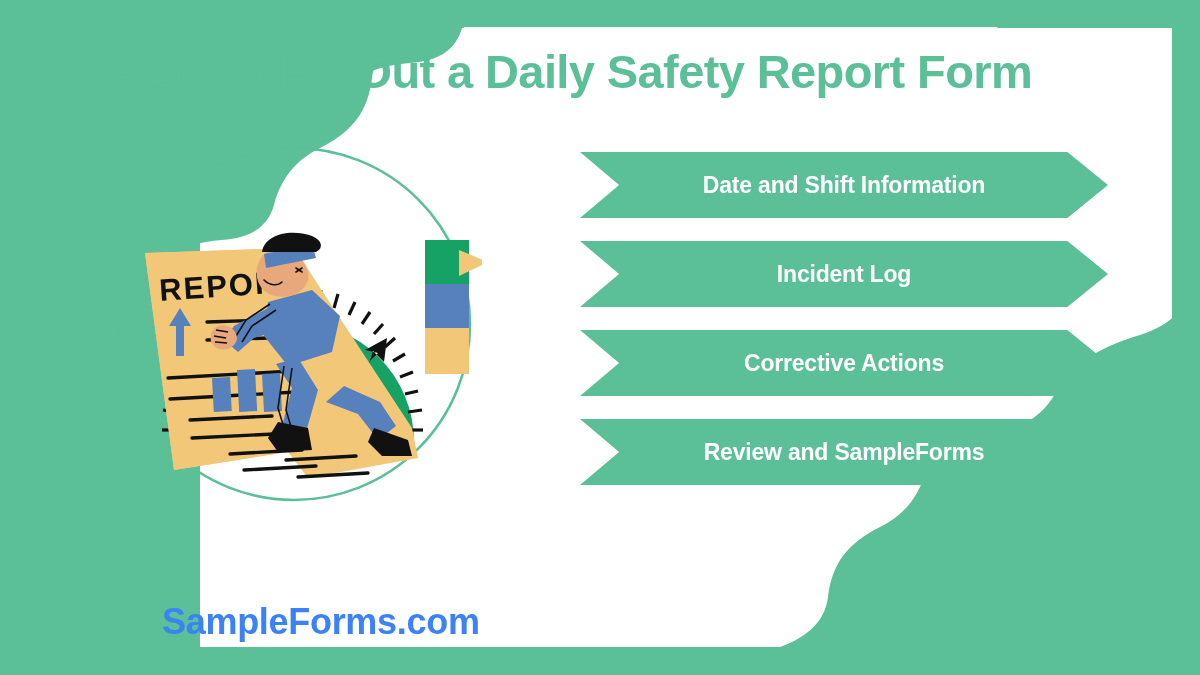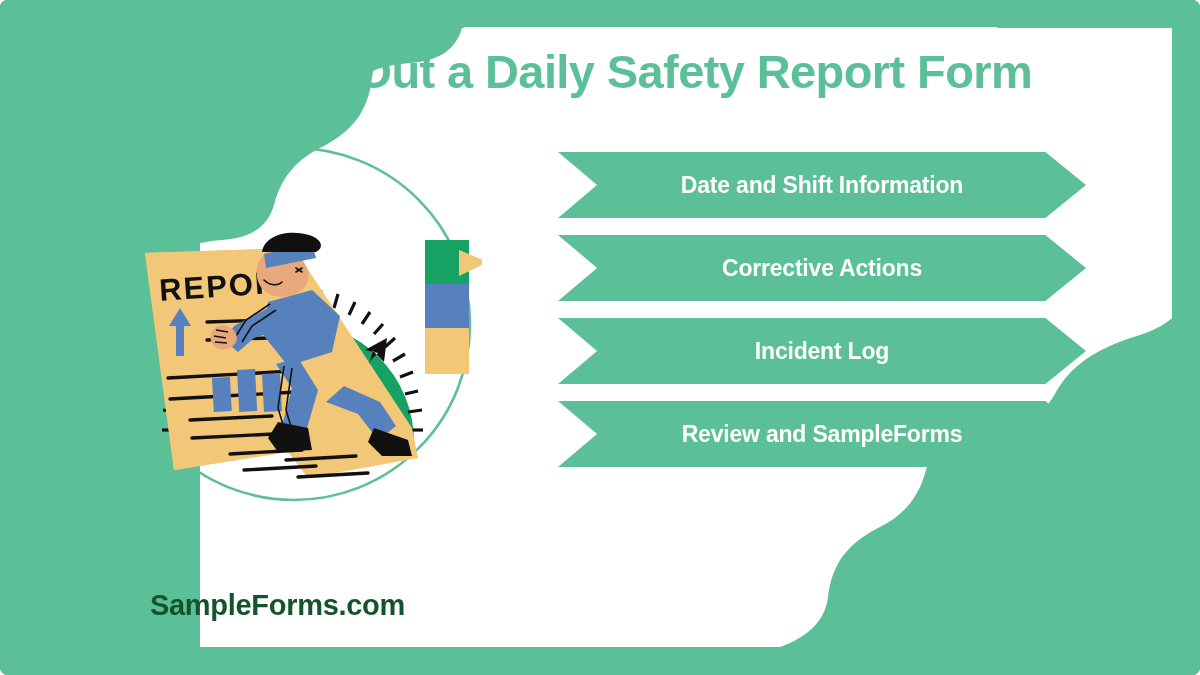--- a/index.html
+++ b/index.html
@@ -11,21 +11,20 @@
   body {
     font-family: "Liberation Sans", sans-serif;
   }
 
   .poster {
     position: relative;
     width: 1200px;
     height: 675px;
     background: #ffffff;
     overflow: hidden;
-    border-radius: 8px;
   }
 
   
   .frame-layer {
     position: absolute;
     inset: 0;
     pointer-events: none;
   }
   .frame-svg {
     display: block;
@@ -60,37 +59,37 @@
     display: block;
     width: 370px;
     height: 372px;
   }
 
   
   .footer-brand {
     position: absolute;
     left: 146px;
     top: 585px;
-    margin: 4px;
-    font-size: 29px;
+    margin: 16px;
+    font-size: 36px;
     font-weight: bold;
     letter-spacing: -0.3px;
-    color: #14532d;
+    color: #3b82f6;
     font-family: "Liberation Sans", sans-serif;
   }
 
   
   .banner-list {
     position: absolute;
-    left: 558px;
+    left: 580px;
     top: 152px;
     width: 528px;
     display: flex;
     flex-direction: column;
-    gap: 17px;
+    gap: 23px;
     list-style: none;
     margin: 0;
     padding: 0;
   }
   .banner {
     position: relative;
     height: 66px;
     background: #5BBF98;
     display: flex;
     align-items: center;
@@ -305,24 +304,24 @@
 
       </g>
     </svg>
   </div>
 
   <ul class="banner-list">
     <li class="banner">
       <span class="banner-label">Date and Shift Information</span>
     </li>
     <li class="banner">
-      <span class="banner-label">Corrective Actions</span>
+      <span class="banner-label">Incident Log</span>
     </li>
     <li class="banner">
-      <span class="banner-label">Incident Log</span>
+      <span class="banner-label">Corrective Actions</span>
     </li>
     <li class="banner">
       <span class="banner-label">Review and SampleForms</span>
     </li>
   </ul>
 
   <div class="footer-brand">SampleForms.com</div>
 
 </div>
 

